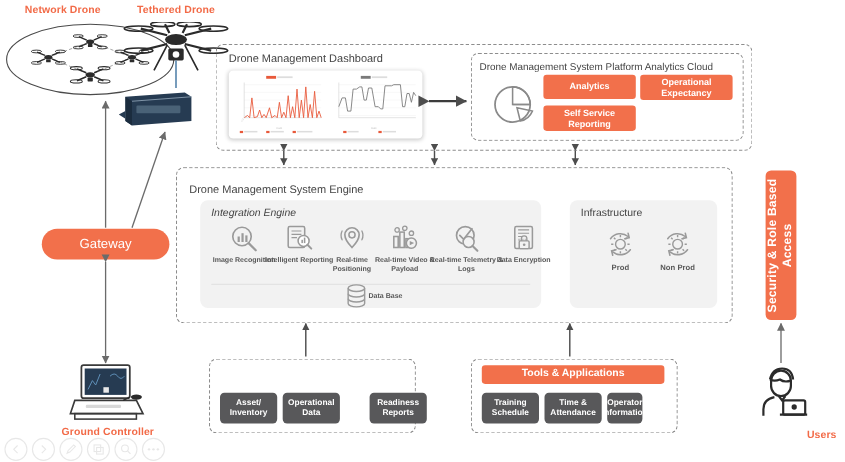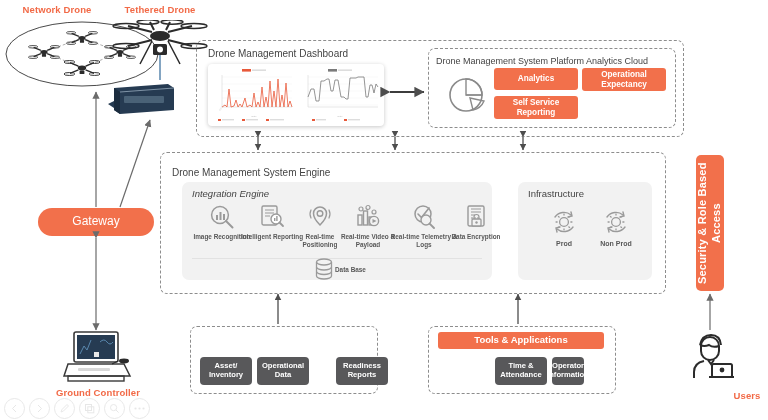--- a/index.html
+++ b/index.html
@@ -387,20 +387,21 @@
     <div class="cap">Non Prod</div>
   </div>
 
   <div class="dashed" style="left:190px;top:326px;width:186px;height:66px;"></div>
   <div class="grayblock" style="left:200px;top:357px;width:52px;height:28px;">Asset/ Inventory</div>
   <div class="grayblock" style="left:257px;top:357px;width:52px;height:28px;">Operational Data</div>
   <div class="grayblock" style="left:314px;top:357px;width:52px;height:28px;margin-left:22px;">Readiness Reports</div>
 
   <div class="dashed" style="left:428px;top:326px;width:186px;height:66px;"></div>
   <div class="orange banner" style="left:438px;top:332px;width:166px;height:17px;">Tools &amp; Applications</div>
+  <div class="grayblock" style="left:438px;top:357px;width:52px;height:28px;">Training Schedule</div>
   <div class="grayblock" style="left:495px;top:357px;width:52px;height:28px;">Time &amp; Attendance</div>
   <div class="grayblock" style="left:552px;top:357px;width:32px;height:28px;">Operator Information</div>
 
   <div class="vbar" style="left:696px;top:155px;width:28px;height:136px;">
     <span>Security &amp; Role Based Access</span>
   </div>
 
   <svg class="abs" style="left:688px;top:332px;" width="46" height="52" viewBox="0 0 46 52">
     <g fill="none" stroke="#2b2b2b" stroke-width="2">
       <path d="M13 14 a9 9 0 0 1 18 0 v5 a9 9 0 0 1 -18 0 Z"></path>

